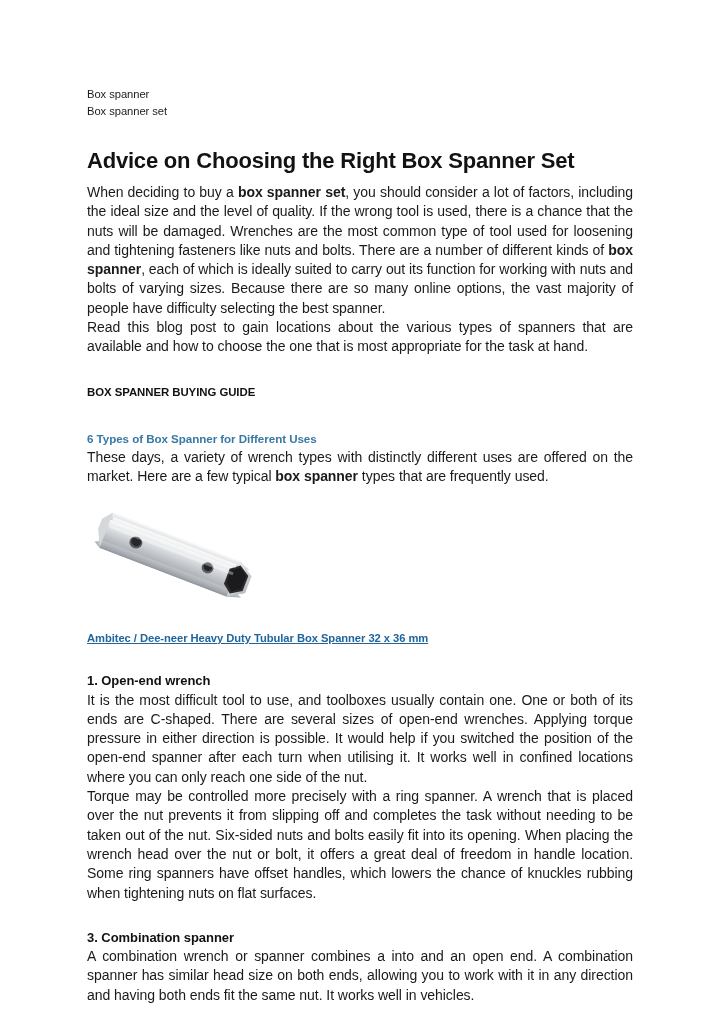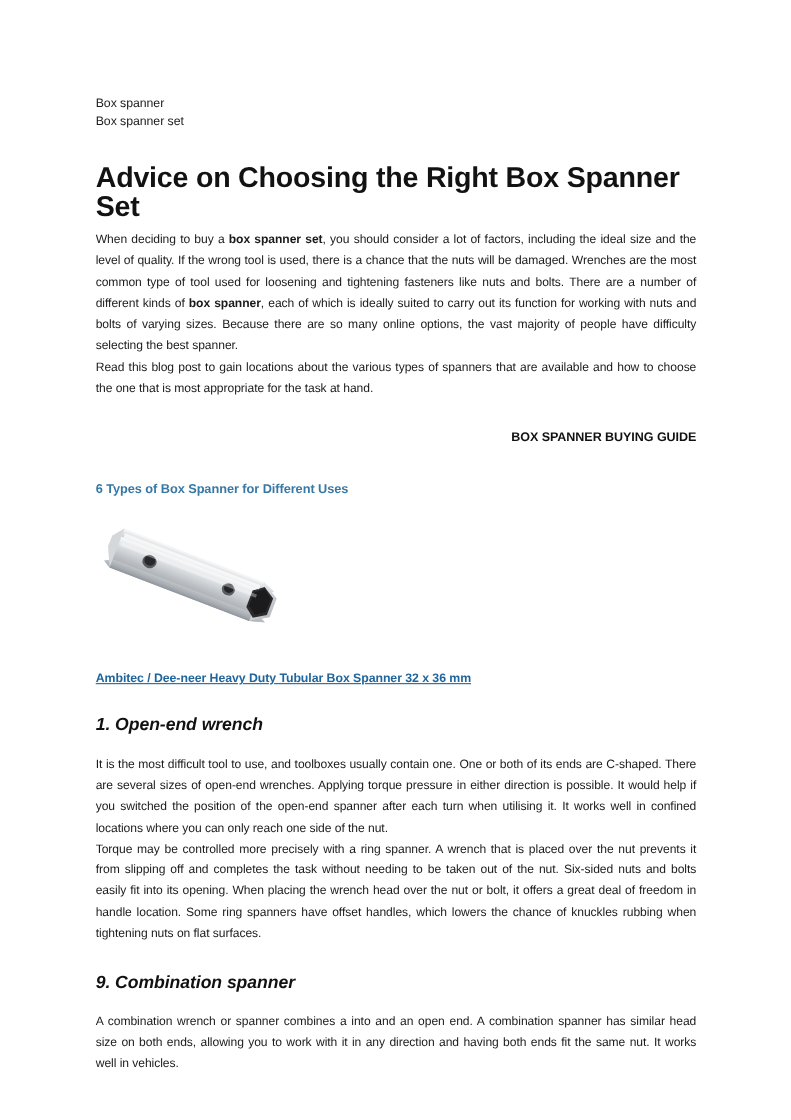--- a/index.html
+++ b/index.html
@@ -25,102 +25,101 @@
   .content {
     width: 546px;
   }
   .breadcrumb-line {
     font-size: 11.2px;
     line-height: 16.5px;
     color: #1a1a1a;
     letter-spacing: -0.05px;
   }
   .doc-title {
-    font-size: 26px;
+    font-size: 22px;
     font-weight: bold;
     line-height: 26px;
     color: #121212;
     margin: 29px 0 9px 0;
     letter-spacing: -0.2px;
   }
   p.body-text {
-    font-size: 11px;
+    font-size: 14px;
     line-height: 19.3px;
     text-align: justify;
     margin: 0;
     color: #1a1a1a;
     letter-spacing: -0.05px;
   }
   p.body-text b { font-weight: bold; }
   .gap-para { margin-top: 19.3px; }
   .section-caps {
     font-size: 11.4px;
     font-weight: bold;
     line-height: 19px;
     color: #111111;
     margin: 26px 0 0 0;
     letter-spacing: -0.05px;
-    text-align: right;
   }
   .blue-heading {
     font-size: 11.6px;
     font-weight: bold;
     line-height: 19px;
     color: #3878a4;
     margin: 27px 0 0 0;
     letter-spacing: -0.05px;
   }
   .figure {
     margin: 14px 0 0 0;
     width: 200px;
     height: 121px;
     position: relative;
     background: #ffffff;
   }
   .figure svg { display: block; }
   .figure-caption {
-    margin: 20px 0 0 0;
+    margin: 9px 0 0 0;
     font-size: 11.2px;
     font-weight: bold;
     color: #20659b;
     text-decoration: underline;
     letter-spacing: -0.05px;
     display: inline-block;
     line-height: 16px;
   }
   .item-heading {
-    font-size: 16px;
+    font-size: 13px;
     font-weight: bold;
     line-height: 19.3px;
     margin: 25px 0 0 0;
     color: #111111;
     letter-spacing: -0.05px;
-    font-style: italic;
   }
-  .item-heading + p.body-text { margin-top: 16px; }
+  .item-heading + p.body-text { margin-top: 0; }
 </style>
 </head>
 <body>
 
 <div class="page">
   <div class="content">
 
     <div class="breadcrumb-line">Box spanner</div>
     <div class="breadcrumb-line">Box spanner set</div>
 
     <h1 class="doc-title">Advice on Choosing the Right Box Spanner Set</h1>
 
     <p class="body-text"><span>When deciding to buy a </span><b>box spanner set</b><span>, you should consider a lot of factors, including the ideal size and the level of quality. If the wrong tool is used, there is a chance that the nuts will be damaged. Wrenches are the most common type of tool used for loosening and tightening fasteners like nuts and bolts. There are a number of different kinds of </span><b>box spanner</b><span>, each of which is ideally suited to carry out its function for working with nuts and bolts of varying sizes. Because there are so many online options, the vast majority of people have difficulty selecting the best spanner.</span></p>
 
     <p class="body-text gap-para">Read this blog post to gain locations about the various types of spanners that are available and how to choose the one that is most appropriate for the task at hand.</p>
 
     <div class="section-caps">BOX SPANNER BUYING GUIDE</div>
 
     <div class="blue-heading">6 Types of Box Spanner for Different Uses</div>
 
+    <p class="body-text"><span>These days, a variety of wrench types with distinctly different uses are offered on the market. Here are a few typical </span><b>box spanner</b><span> types that are frequently used.</span></p>
 
     <div class="figure">
       <svg width="200" height="121" viewBox="0 0 200 121" xmlns="http://www.w3.org/2000/svg">
         <defs>
           <linearGradient id="chromeTop" x1="0" y1="0" x2="0" y2="1">
             <stop offset="0%" stop-color="#fbfbfc"></stop>
             <stop offset="45%" stop-color="#e3e5e7"></stop>
             <stop offset="100%" stop-color="#c9ccd0"></stop>
           </linearGradient>
           <linearGradient id="chromeMain" x1="0" y1="0" x2="0" y2="1">
@@ -159,19 +158,19 @@
       </svg>
     </div>
 
     <a class="figure-caption" href="#">Ambitec / Dee-neer Heavy Duty Tubular Box Spanner 32 x 36 mm</a>
 
     <div class="item-heading">1. Open-end wrench</div>
     <p class="body-text">It is the most difficult tool to use, and toolboxes usually contain one. One or both of its ends are C-shaped. There are several sizes of open-end wrenches. Applying torque pressure in either direction is possible. It would help if you switched the position of the open-end spanner after each turn when utilising it. It works well in confined locations where you can only reach one side of the nut.</p>
 
     <p class="body-text">Torque may be controlled more precisely with a ring spanner. A wrench that is placed over the nut prevents it from slipping off and completes the task without needing to be taken out of the nut. Six-sided nuts and bolts easily fit into its opening. When placing the wrench head over the nut or bolt, it offers a great deal of freedom in handle location. Some ring spanners have offset handles, which lowers the chance of knuckles rubbing when tightening nuts on flat surfaces.</p>
 
-    <div class="item-heading">9. Combination spanner</div>
+    <div class="item-heading">3. Combination spanner</div>
     <p class="body-text">A combination wrench or spanner combines a into and an open end. A combination spanner has similar head size on both ends, allowing you to work with it in any direction and having both ends fit the same nut. It works well in vehicles.</p>
 
     
 
   </div>
 </div>
 
 </body></html>

